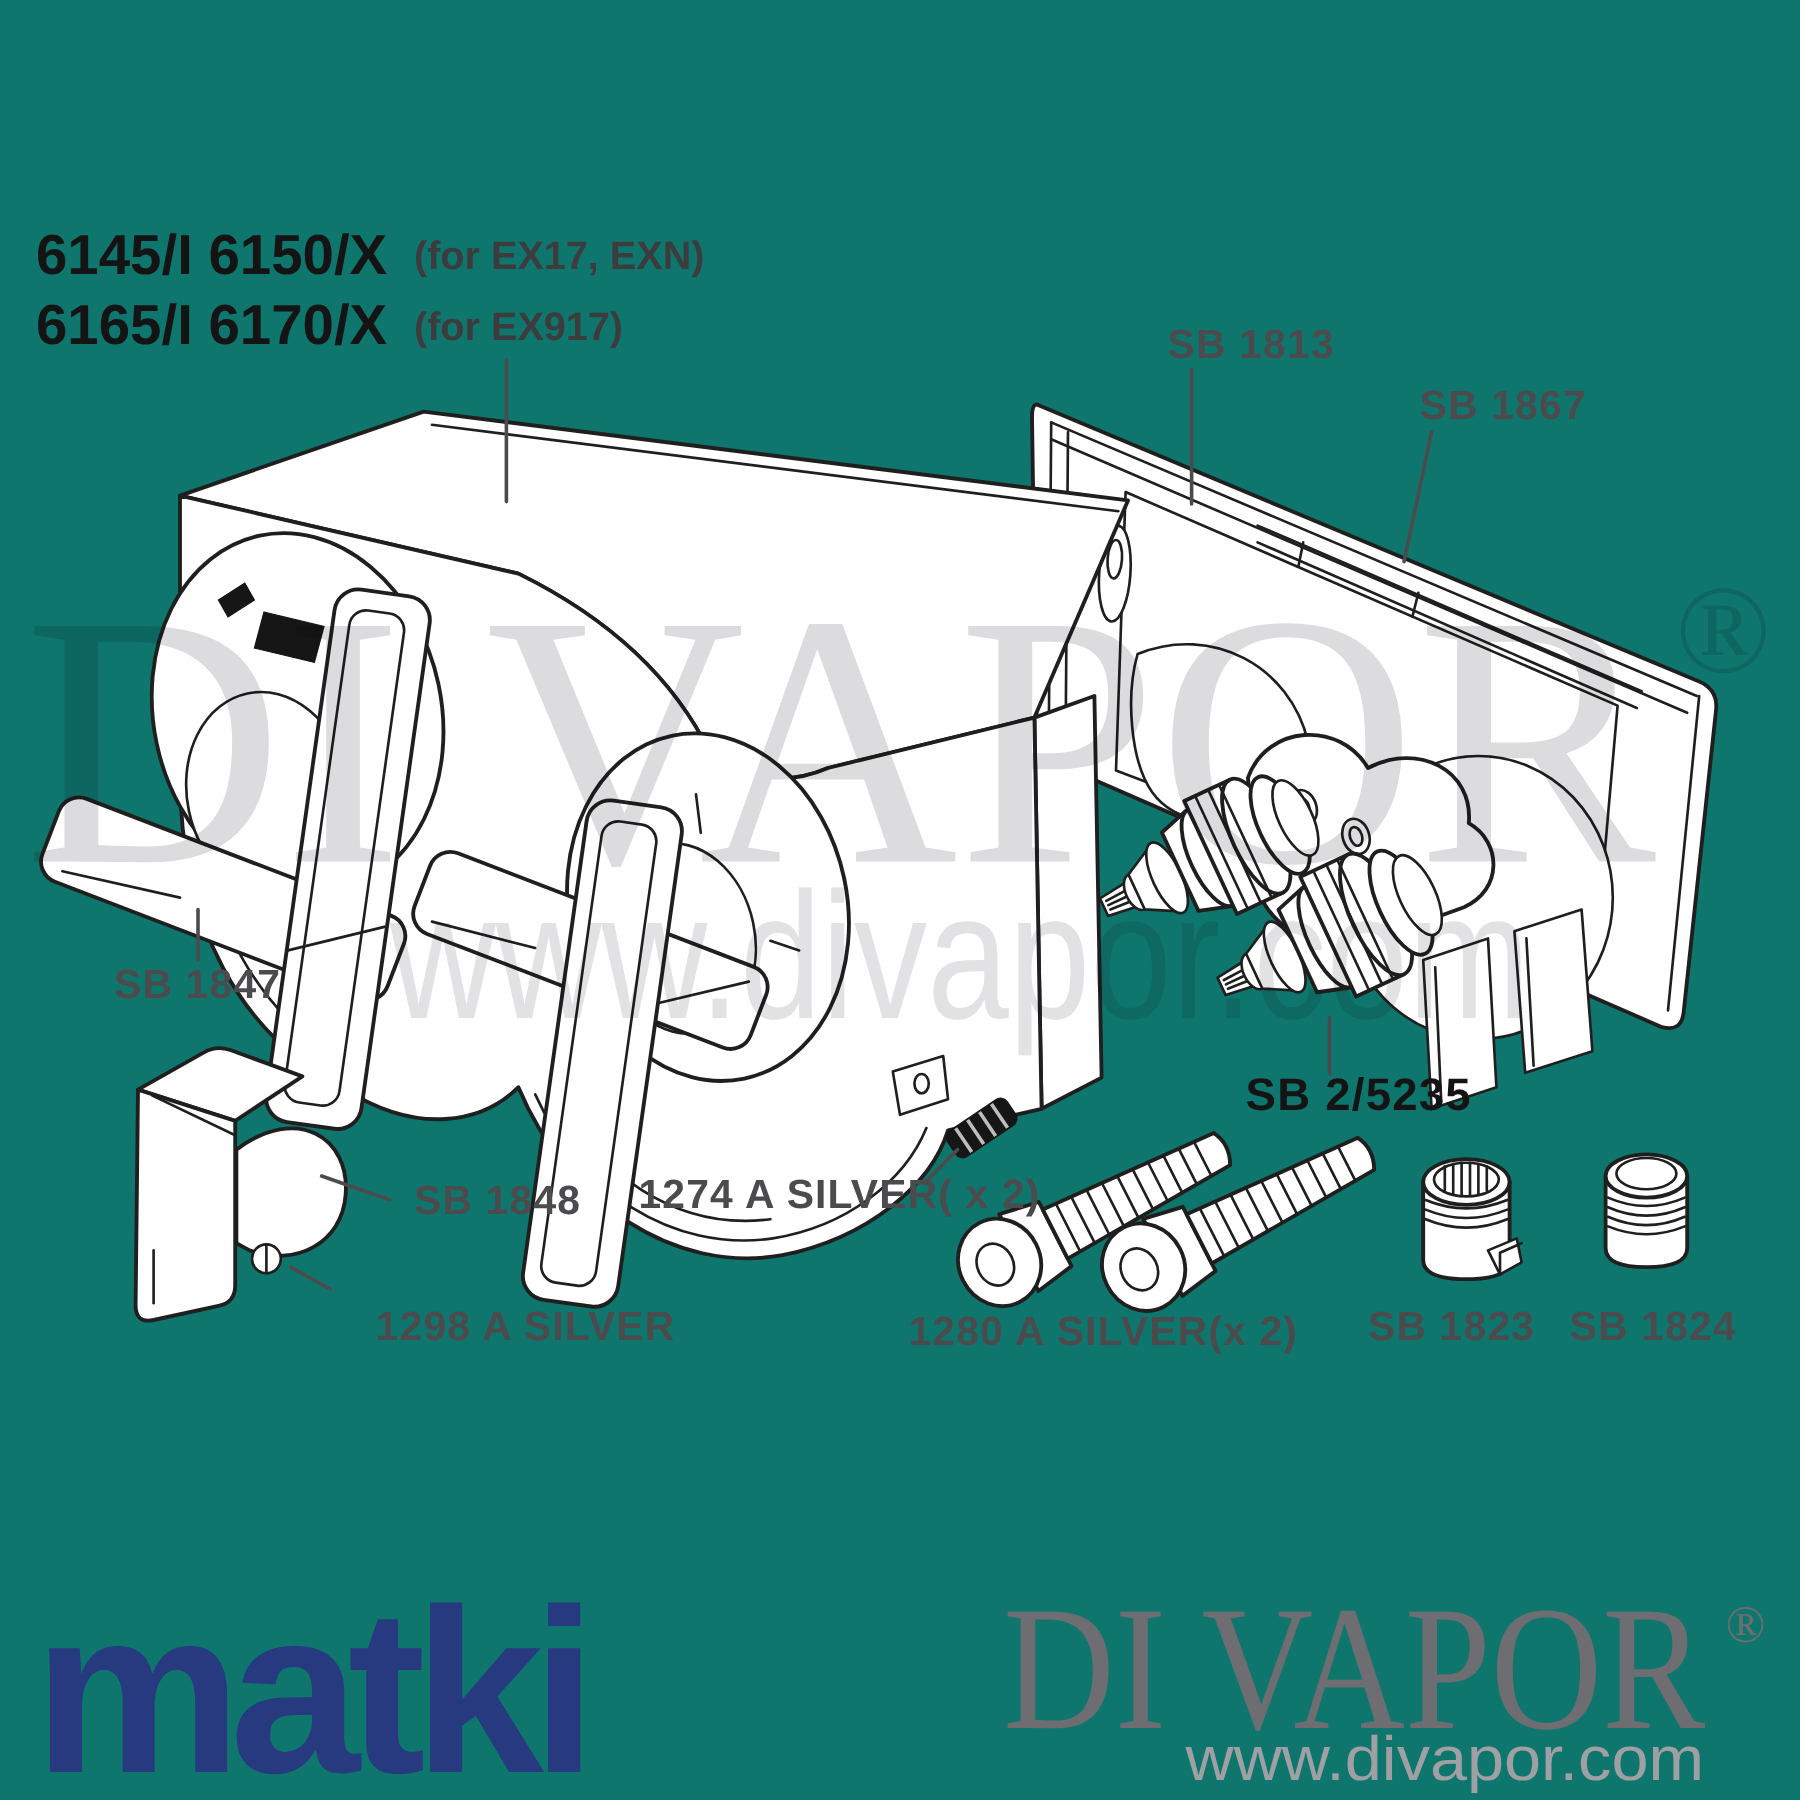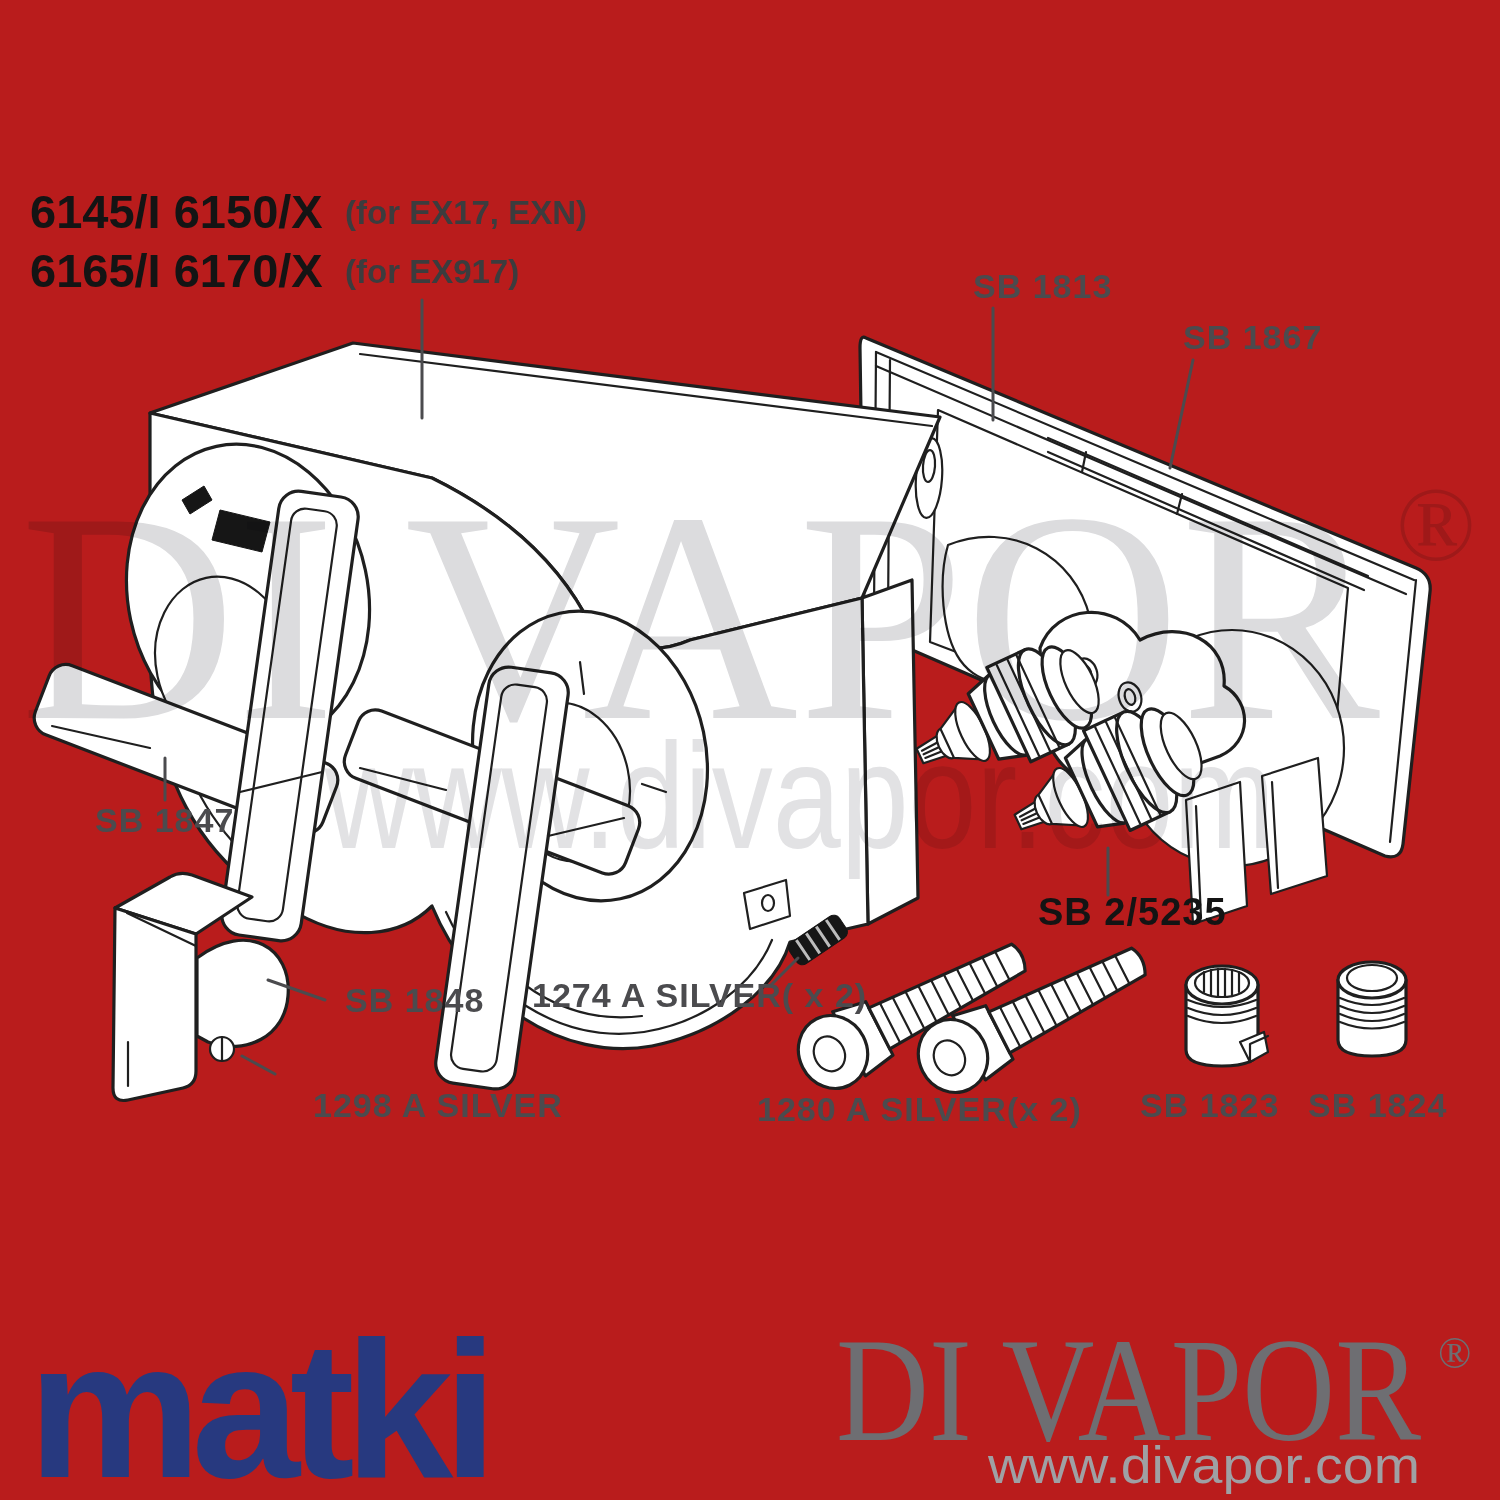--- a/index.html
+++ b/index.html
@@ -1,16 +1,16 @@
 <!DOCTYPE html>
 <html><head>
 <meta charset="utf-8">
 <style>
   html,body{margin:0;padding:0;background:#ffffff;}
-  .page{position:relative;width:1500px;height:1500px;background:#b91c1c;overflow:hidden;
+  .page{position:relative;width:1500px;height:1500px;background:#0f766e;overflow:hidden;
         font-family:"Liberation Sans", sans-serif;}
   svg{position:absolute;left:0;top:0;}
   .ln2 {fill:none;stroke:#1f1f1f;stroke-width:2.2;stroke-linecap:round;stroke-linejoin:round;}
   .wh  {fill:#ffffff;stroke:#1f1f1f;stroke-width:3.2;stroke-linejoin:round;}
   .wh2 {fill:#ffffff;stroke:#1f1f1f;stroke-width:2.2;stroke-linejoin:round;}
   .blk {fill:#161616;stroke:#161616;stroke-width:1;}
   .leader{fill:none;stroke:#4b4b4e;stroke-width:3;stroke-linecap:round;}
   .lbl {font-family:"Liberation Sans",sans-serif;font-size:34px;font-weight:bold;fill:#4b4b4e;letter-spacing:1px;}
   .lbl-bold-black{font-family:"Liberation Sans",sans-serif;font-size:38px;font-weight:bold;fill:#141414;letter-spacing:1px;}
   .title-code{font-family:"Liberation Sans",sans-serif;font-size:47px;font-weight:bold;fill:#141414;letter-spacing:0px;}

